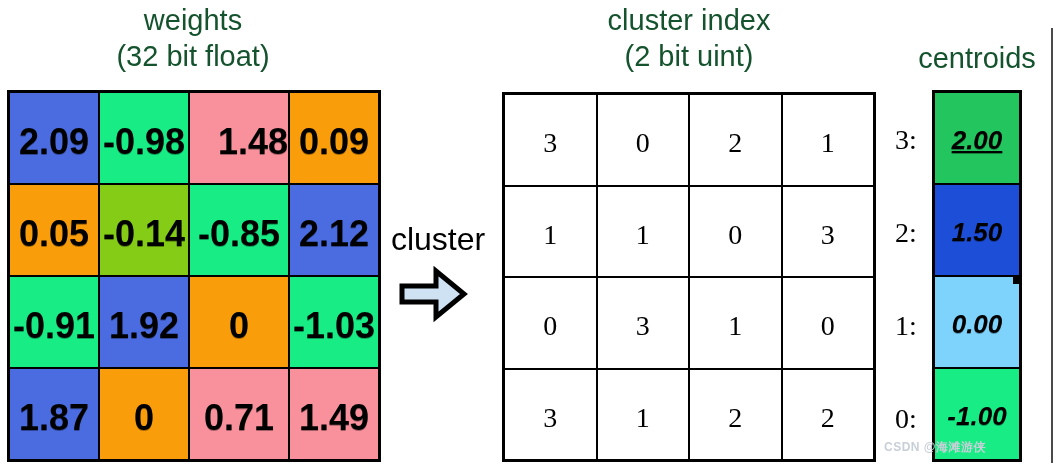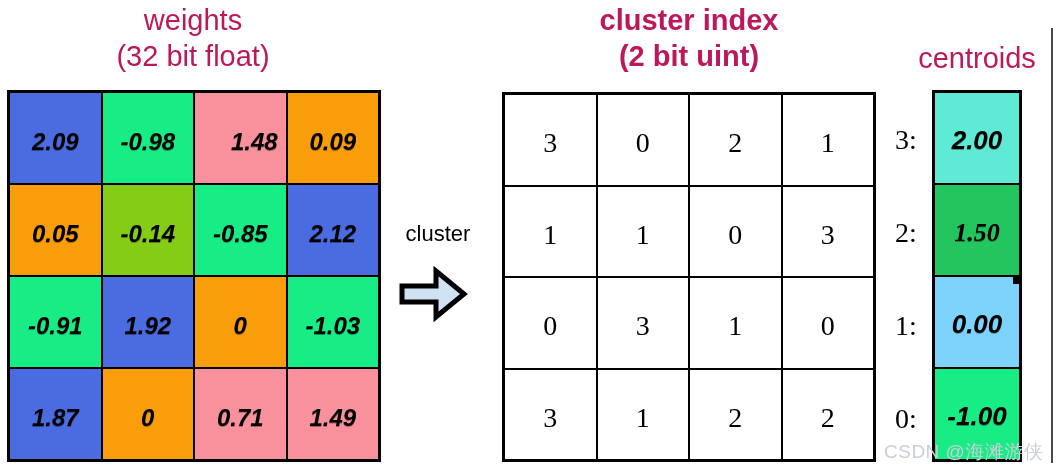--- a/index.html
+++ b/index.html
@@ -1,41 +1,41 @@
 <!DOCTYPE html>
 <html><head>
 <meta charset="utf-8">
 <style>
   html,body { margin:0; padding:0; background:#ffffff; }
   .canvas {
     position:relative; width:1057px; height:470px; background:#ffffff;
     overflow:hidden; font-family:"Liberation Sans", sans-serif; color:#000;
   }
   .title {
-    position:absolute; text-align:center; font-size:29px; line-height:36px; color:#be185d;
+    position:absolute; text-align:center; font-size:29px; line-height:36px; color:#14532d;
   }
   #weights-title { left:10px; top:2px; width:366px; }
-  #index-title   { left:502px; top:2px; width:374px;font-weight:bold; }
+  #index-title   { left:502px; top:2px; width:374px; }
   #centroids-title { left:900px; top:40px; width:154px; }
 
   .grid {
     position:absolute; display:grid;
     grid-template-columns:repeat(4,1fr); grid-template-rows:repeat(4,1fr);
     border:2px solid #000;
   }
   #weights-grid { left:7px;   top:90px; width:370px; height:368px; }
   #index-grid   { left:502px; top:92px; width:370px; height:366px; }
   .grid > div {
     border:1px solid #000; box-sizing:border-box;
     display:flex; align-items:center; justify-content:center; padding-top:7px;
   }
-  .wcell { font-style:italic; font-weight:bold; font-size:24px; text-shadow:0 1px 0 rgba(0,0,0,0.35); }
+  .wcell { font-weight:bold; font-size:36px; text-shadow:0 1px 0 rgba(0,0,0,0.35); }
   .icell { font-family:"Liberation Serif", serif; font-size:28px; background:#ffffff; }
 
-  .cluster-label { position:absolute; left:386px; top:221px; width:104px; text-align:center; font-size:22px; }
+  .cluster-label { position:absolute; left:386px; top:221px; width:104px; text-align:center; font-size:32px; }
   .arrow { position:absolute; left:398px; top:266px; }
 
   .centroid-labels {
     position:absolute; left:895px; top:90px; width:34px; height:372px;
     display:grid; grid-template-rows:repeat(4,1fr);
   }
   .centroid-labels > div {
     display:flex; align-items:center; justify-content:flex-start; padding-top:6px; box-sizing:border-box;
     font-family:"Liberation Serif", serif; font-size:28px;
   }
@@ -44,22 +44,22 @@
     border:2px solid #000; display:grid; grid-template-rows:repeat(4,1fr);
   }
   .centroid-col > div {
     border:1px solid #000; box-sizing:border-box;
     display:flex; align-items:center; justify-content:center; padding-top:5px;
     font-style:italic; font-weight:bold; font-size:26px; text-shadow:0 1px 0 rgba(0,0,0,0.35);
   }
   .handle { position:absolute; left:1013px; top:276px; width:8px; height:8px; background:#000; }
   .edge-line { position:absolute; left:1051px; top:28px; width:2px; height:435px; background:#4a4a4a; }
   .watermark {
-    position:absolute; left:884px; top:439px; font-size:19px;
-    color:#c9cfd8; letter-spacing:0.5px; white-space:nowrap;
+    position:absolute; left:884px; top:439px; font-size:12px;
+    color:#c9cfd8; letter-spacing:0.5px; white-space:nowrap;font-weight:bold;
   }
 </style>
 </head>
 <body>
 
 <div class="canvas">
 
   <div class="title" id="weights-title">
     <div>weights</div>
     <div>(32 bit float)</div>
@@ -117,22 +117,22 @@
   <div class="title" id="centroids-title">centroids</div>
 
   <div class="centroid-labels">
     <div>3:</div>
     <div>2:</div>
     <div>1:</div>
     <div>0:</div>
   </div>
 
   <div class="centroid-col">
-    <div style="background: #5eead4;">2.00</div>
-    <div style="background: #22c55e; font-family: Liberation Serif, serif;">1.50</div>
+    <div style="background: #22c55e; text-decoration: underline;">2.00</div>
+    <div style="background: #1d4ed8;">1.50</div>
     <div style="background: #7dd3fc;">0.00</div>
     <div style="background: rgb(23, 236, 133); text-align: right;">-1.00</div>
   </div>
 
   <div class="handle"></div>
   <div class="edge-line"></div>
 
   <div class="watermark">CSDN @海滩游侠</div>
 
 </div>

